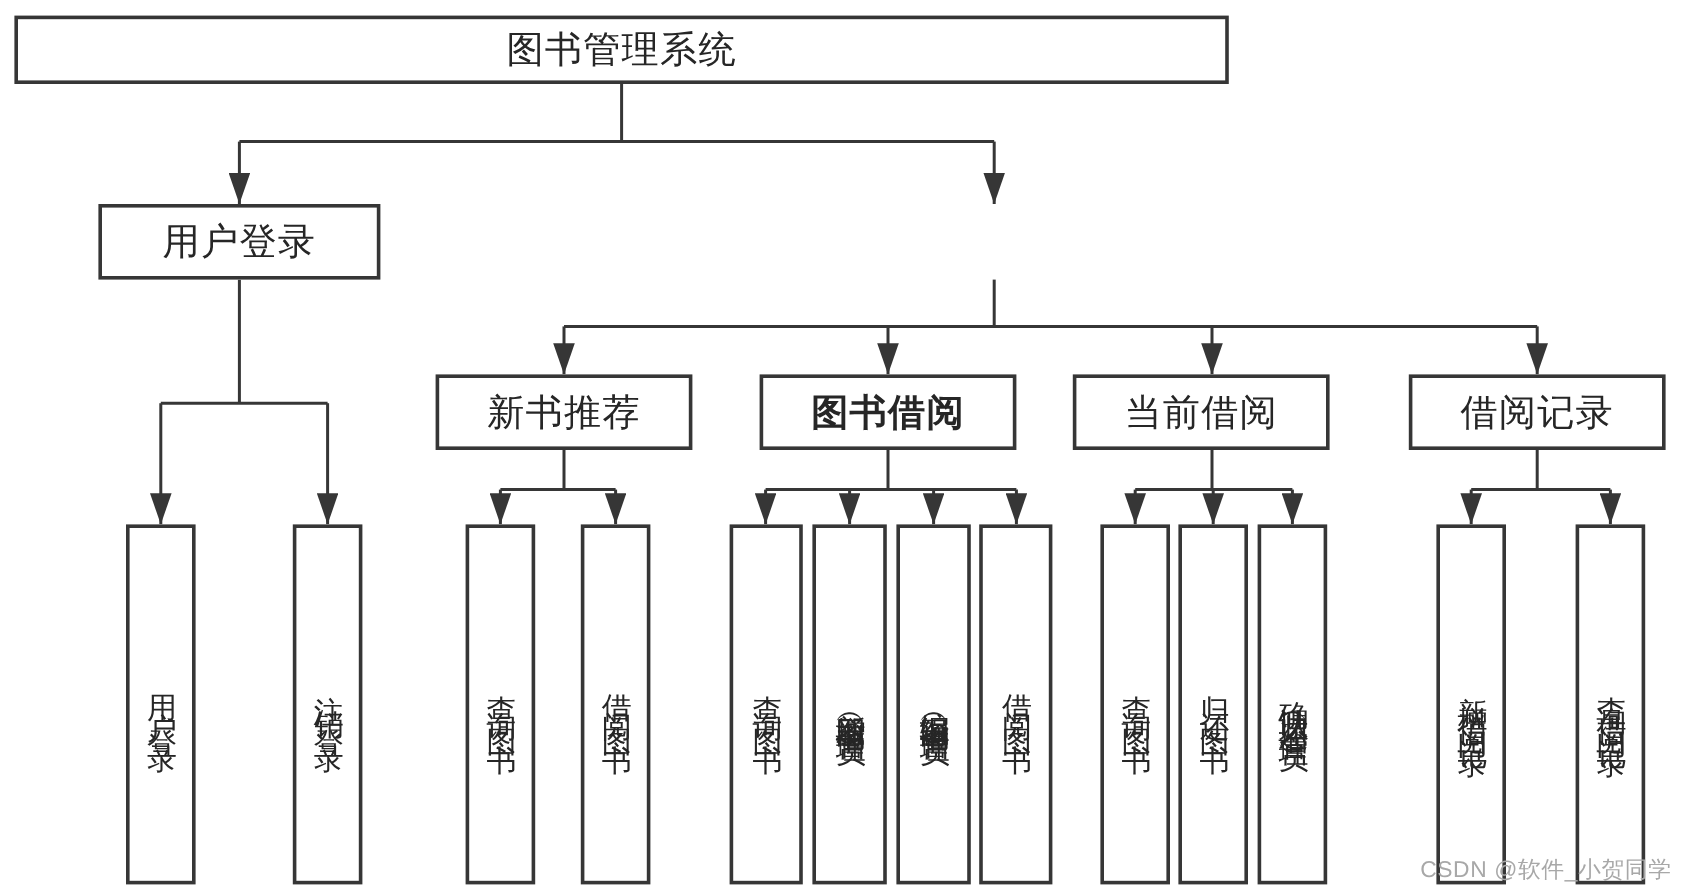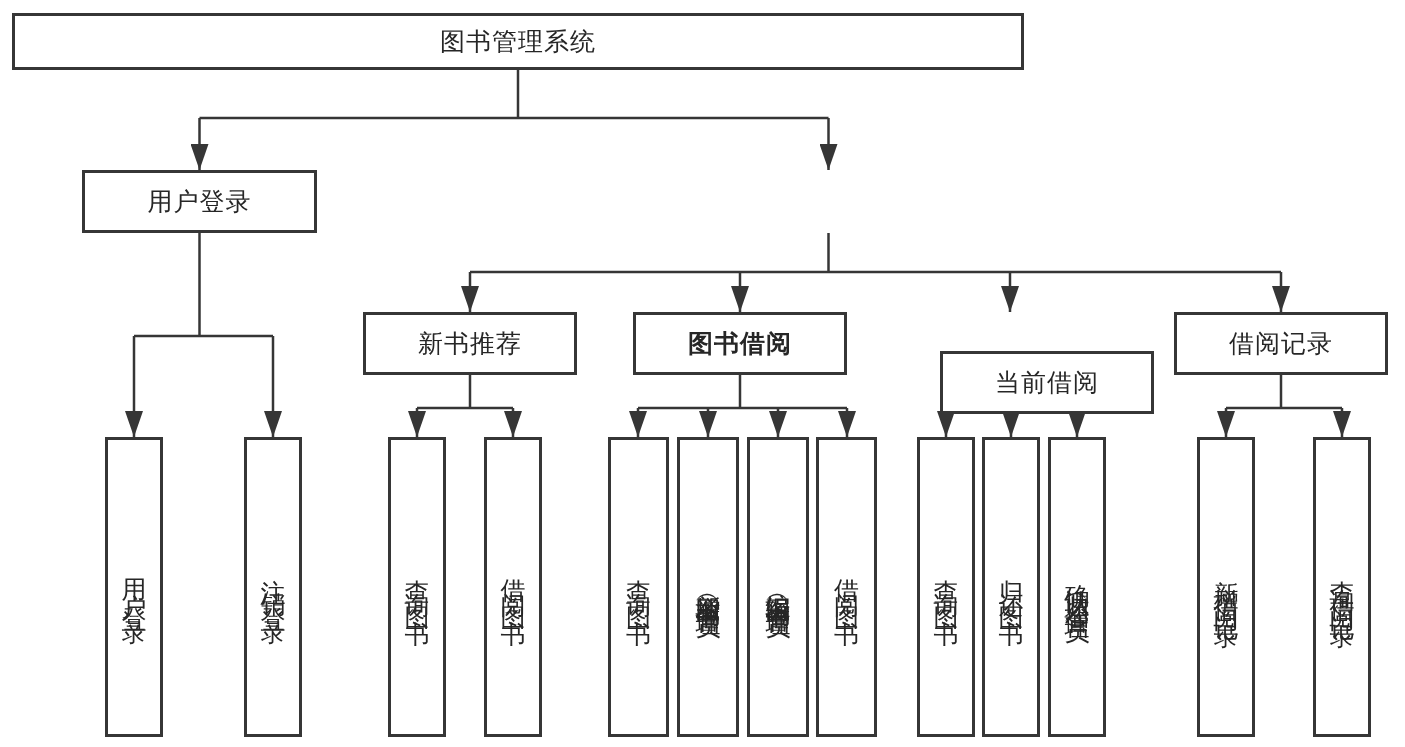--- a/index.html
+++ b/index.html
@@ -25,25 +25,25 @@
     justify-content: center;
     color: var(--text, #262626);
   }
   .root { left: 12px;  top: 13px;  width: 1012px; height: 57px; }
   .l2   { top: 170px;  height: 63px; }
   .l2.user { left: 82px;  width: 235px; }
   .l2.mgmt { left: 712px; width: 233px; }
   .l3   { top: 312px;  height: 63px; width: 214px; }
   .l3.b1 { left: 363px; }
   .l3.b2 { left: 633px; font-weight: bold; }
-  .l3.b3 { left: 940px; margin-top: 39px; }
+  .l3.b3 { left: 894px; }
   .l3.b4 { left: 1174px; }
   .leaf { top: 437px; height: 300px; width: 58px; }
 
-  .hlabel { font-size: 25px; letter-spacing: 1px; white-space: nowrap; }
+  .hlabel { font-size: 31px; letter-spacing: 1px; white-space: nowrap; }
   .vlabel {
     writing-mode: vertical-rl;
     text-orientation: mixed;
     font-size: 25px;
     line-height: 1;
     white-space: nowrap;
   }
   .ls4 { letter-spacing: 14px; }
   .ls6 { letter-spacing: 9px; }
   .ls8 { letter-spacing: 5px; }
@@ -184,14 +184,15 @@
     <span class="vlabel ls8">确认归还（管理员）</span>
   </div>
 
   <div class="box leaf" style="left:1197px">
     <span class="vlabel ls6">新增借阅记录</span>
   </div>
   <div class="box leaf" style="left:1313px">
     <span class="vlabel ls6">查询借阅记录</span>
   </div>
 
+  <div class="watermark">CSDN @软件_小贺同学</div>
 
 </div>
 
 </body></html>

